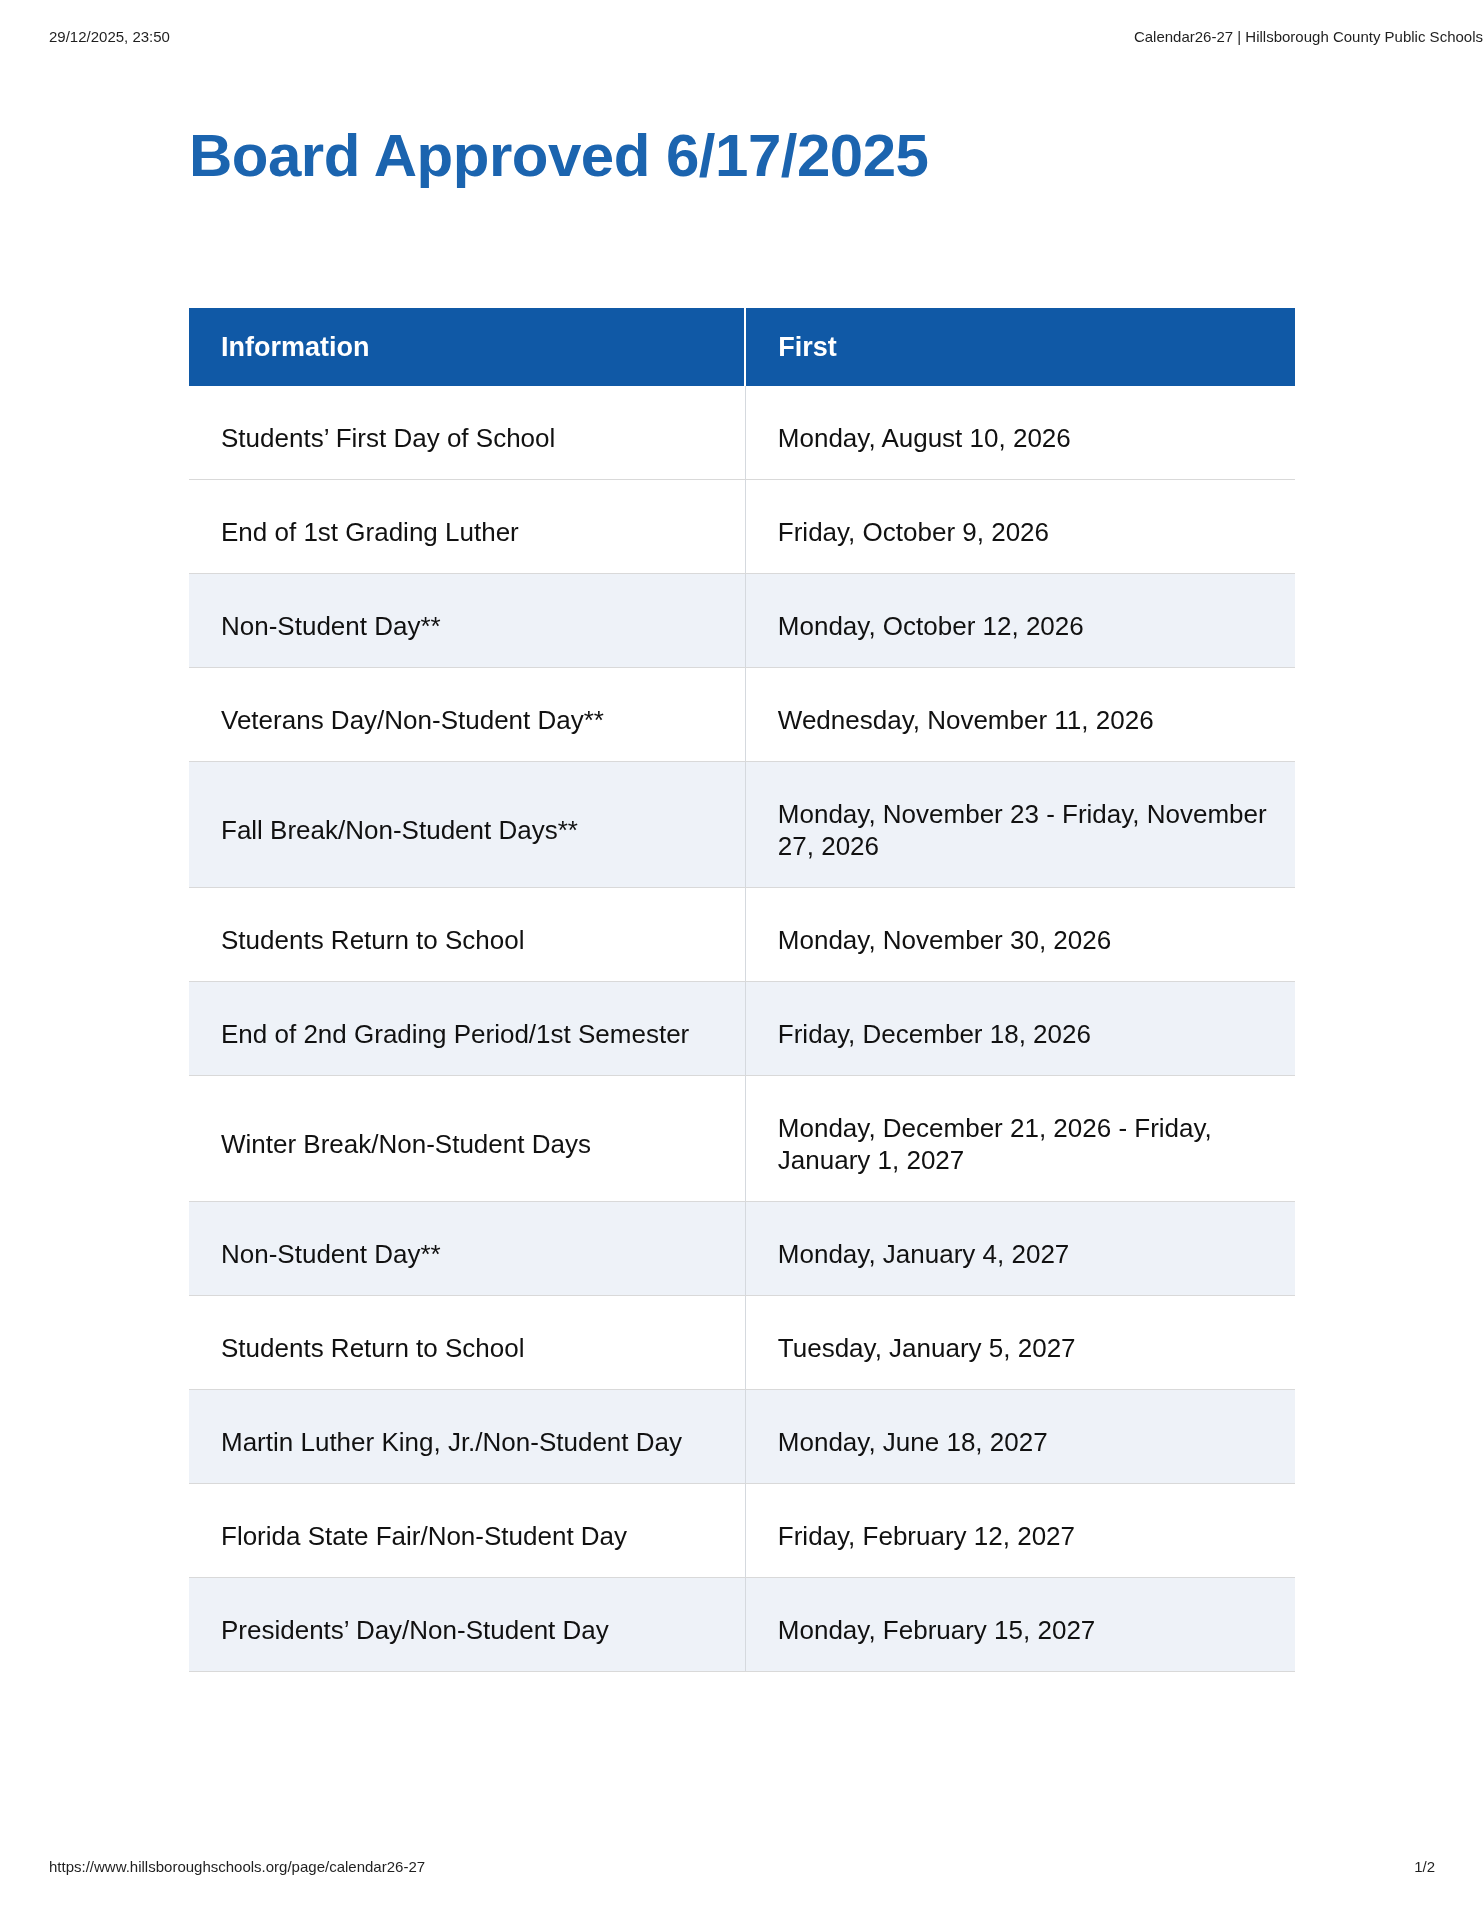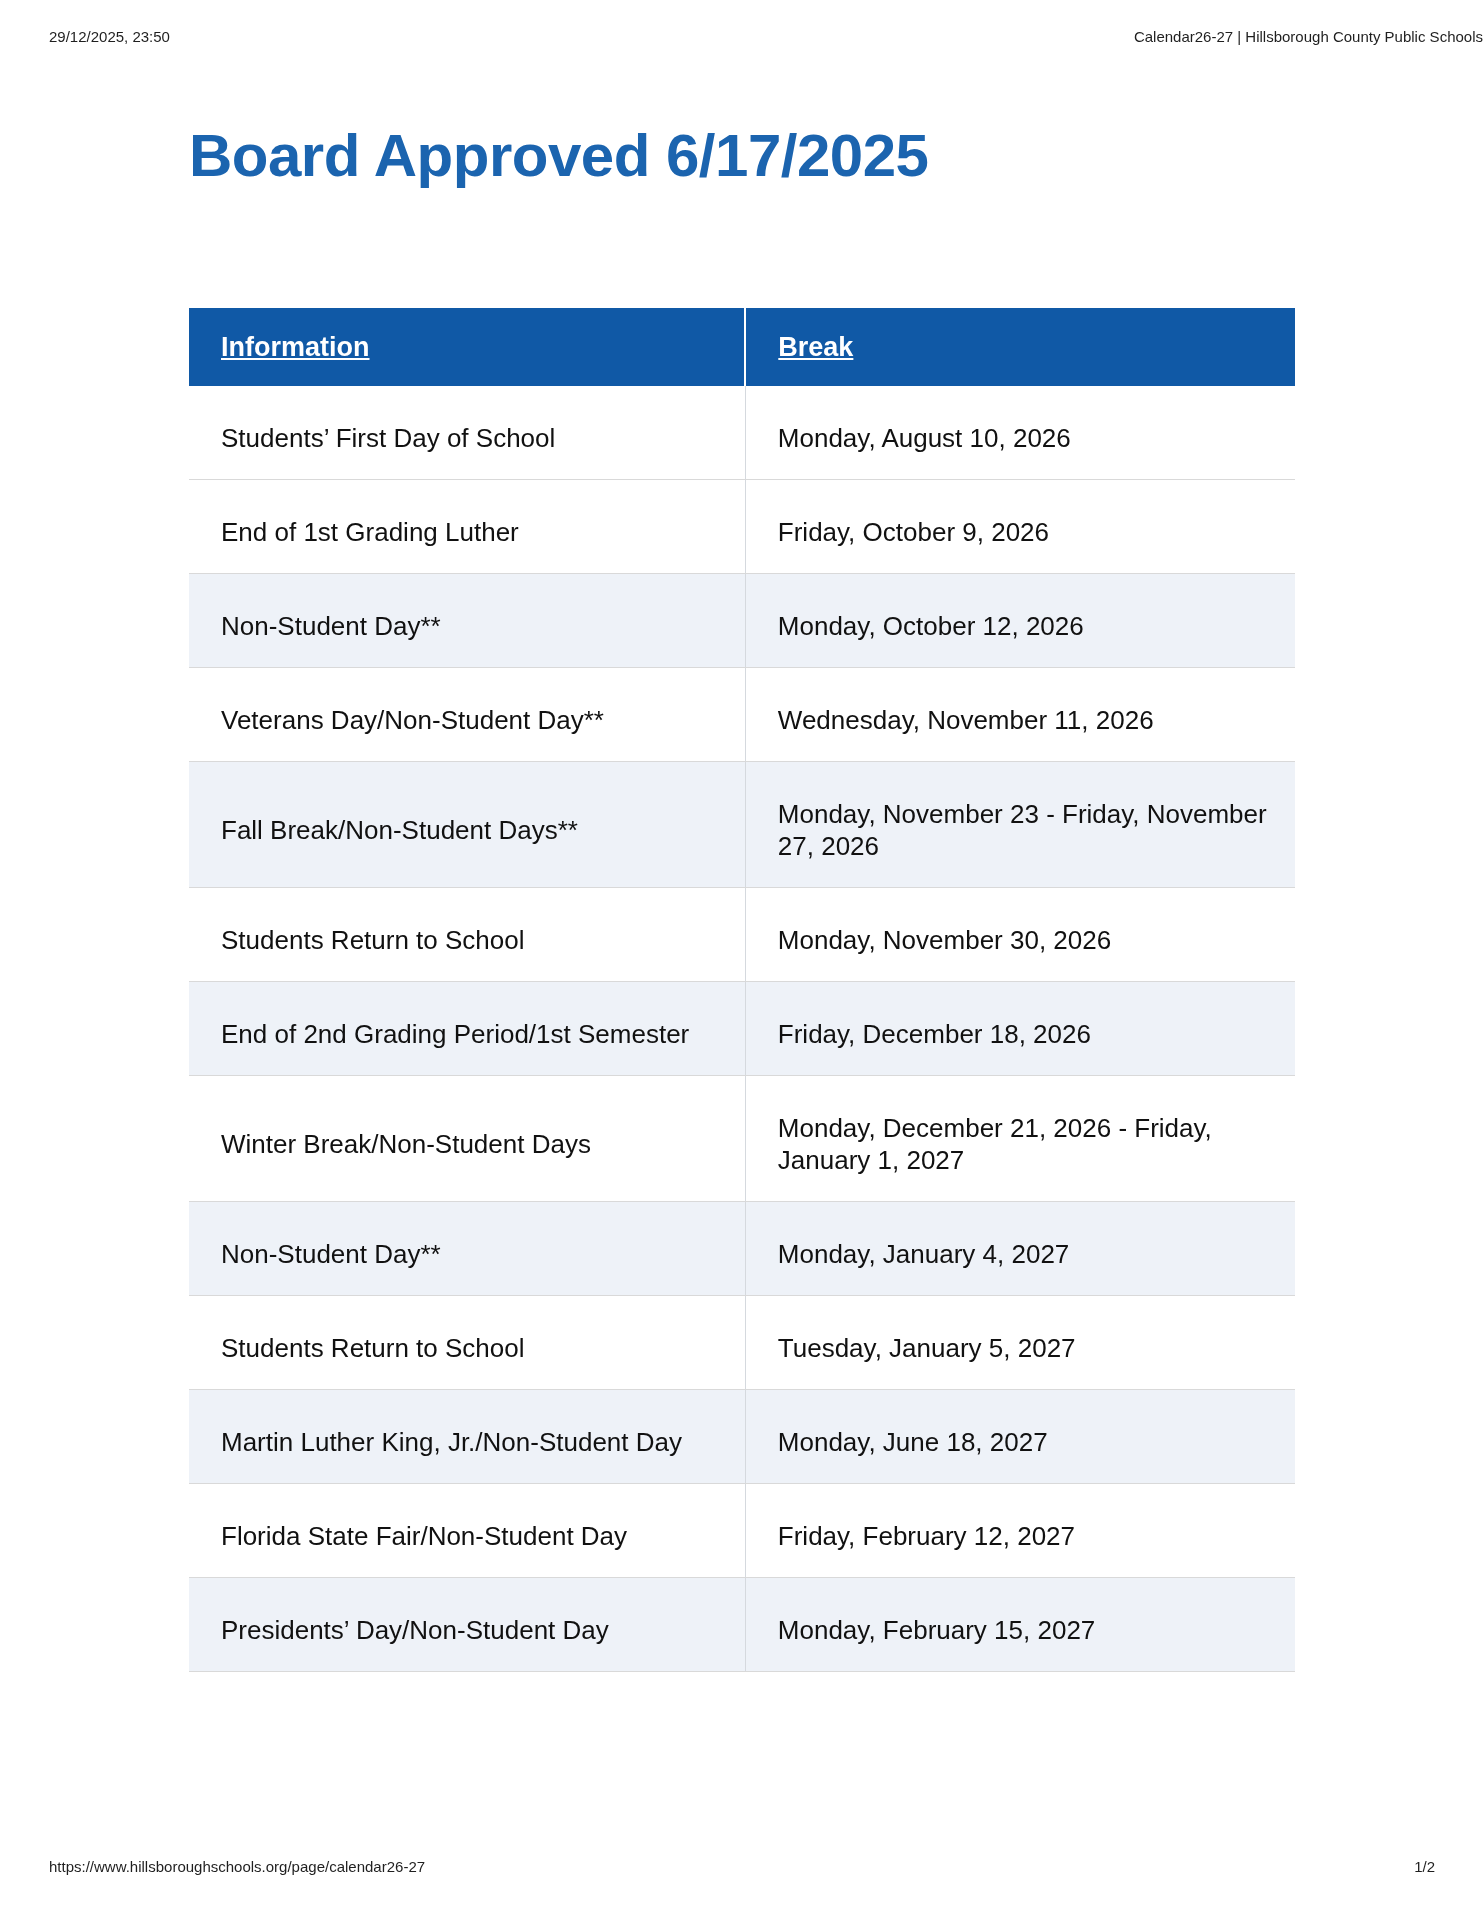--- a/index.html
+++ b/index.html
@@ -37,21 +37,20 @@
   col.col-info { width:50.3%; }
   col.col-date { width:49.7%; }
   table.calendar-table th {
     background:#1059A6;
     color:#ffffff;
     text-align:left;
     font-size:27px;
     font-weight:bold;
     line-height:32px;
     padding:23px 24px 23px 32px;
-    text-decoration:underline;
   }
   table.calendar-table th + th { border-left:2px solid #ffffff; }
   table.calendar-table td {
     font-size:26px;
     line-height:32px;
     color:#111111;
     padding:36px 24px 25px 32px;
     vertical-align:middle;
     border-bottom:1px solid #d9d9d9;
   }
@@ -76,21 +75,21 @@
   <h2 class="page-subtitle">Board Approved 6/17/2025</h2>
 
   <table class="calendar-table">
     <colgroup>
       <col class="col-info">
       <col class="col-date">
     </colgroup>
     <thead>
       <tr>
         <th>Information</th>
-        <th>Break</th>
+        <th>First</th>
       </tr>
     </thead>
     <tbody id="calendar-rows">
         <tr>
           <td>Students’ First Day of School</td>
           <td>Monday, August 10, 2026</td>
         </tr>
         <tr>
           <td>End of 1st Grading Luther</td>
           <td>Friday, October 9, 2026</td>

